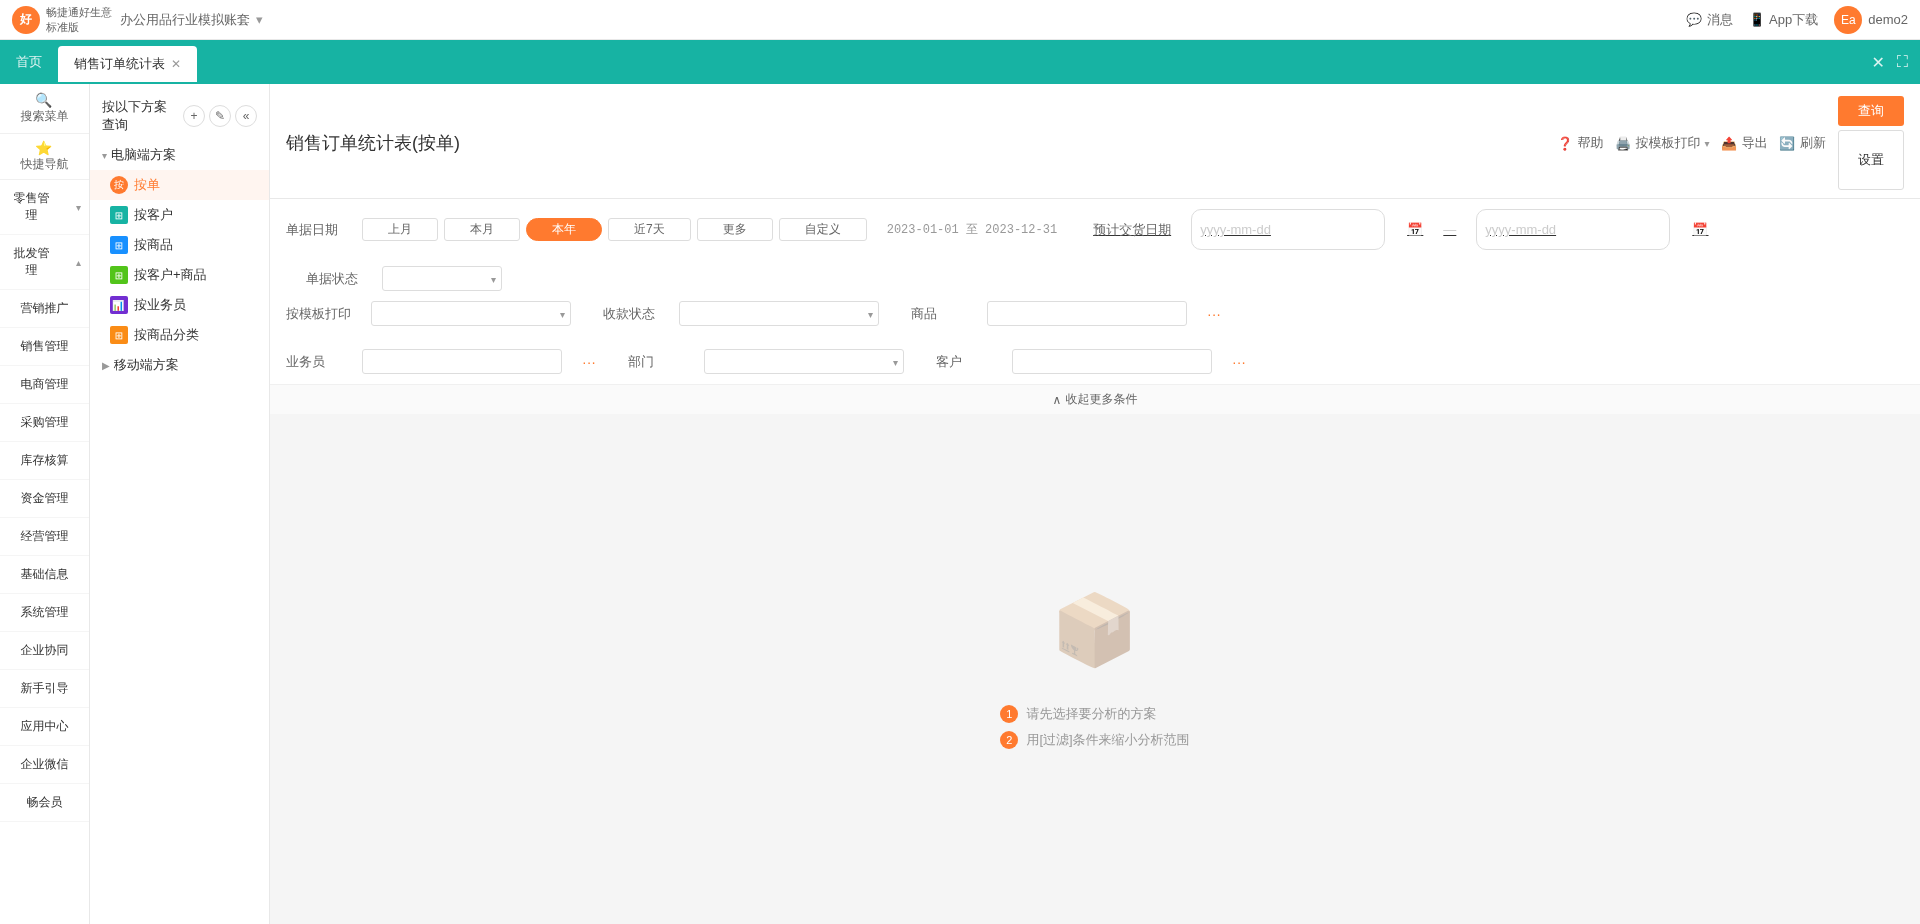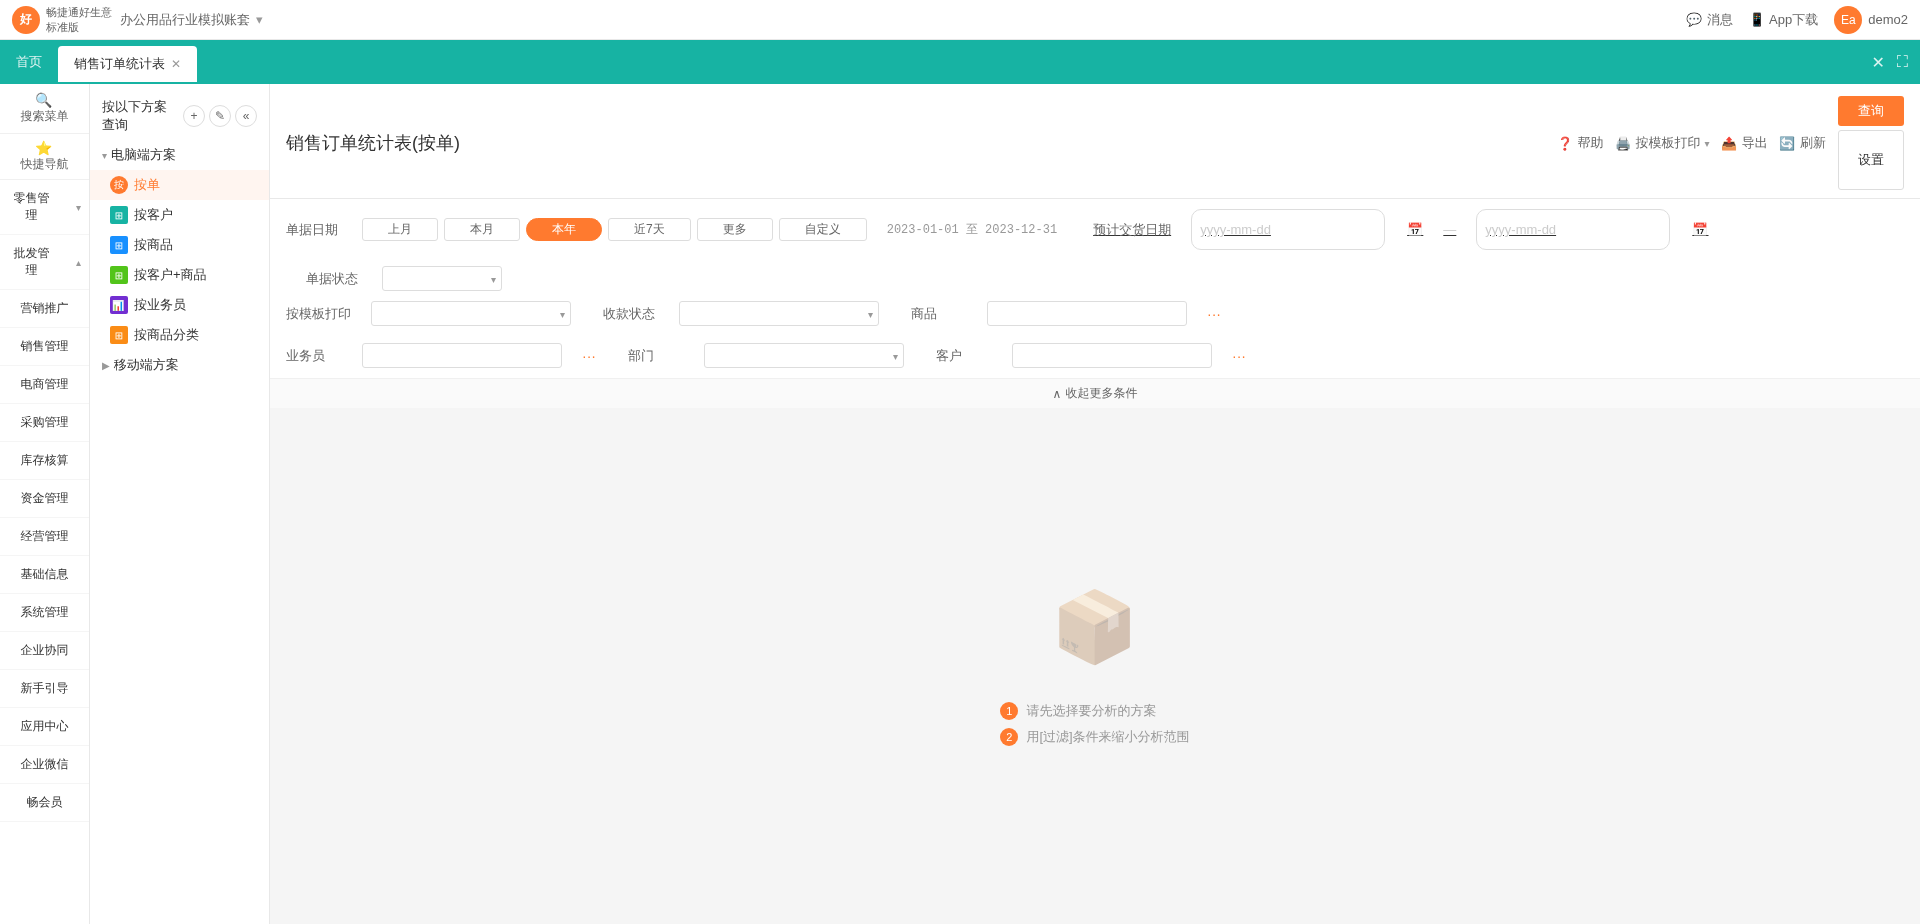--- a/index.html
+++ b/index.html
@@ -324,21 +324,21 @@
               </select>
             </div>
           </div>
           <div class="filter-item" style="margin-left:16px;">
             <span class="filter-label">商品</span>
             <input class="filter-input" type="text" style="min-width: 200px;">
             <span class="filter-dots">···</span>
           </div>
         </div>
 
-        <div class="filter-row" style="margin-top:17px;padding-bottom:10px;">
+        <div class="filter-row" style="margin-top:23px;padding-bottom:10px;">
           <div class="filter-item">
             <span class="filter-label">业务员</span>
             <input class="filter-input" type="text" style="min-width: 200px;">
             <span class="filter-dots">···</span>
           </div>
           <div class="filter-item" style="margin-left:16px;">
             <span class="filter-label">部门</span>
             <div class="filter-select-wrap">
               <select class="filter-select" style="min-width:200px;">
                 <option value=""></option>

